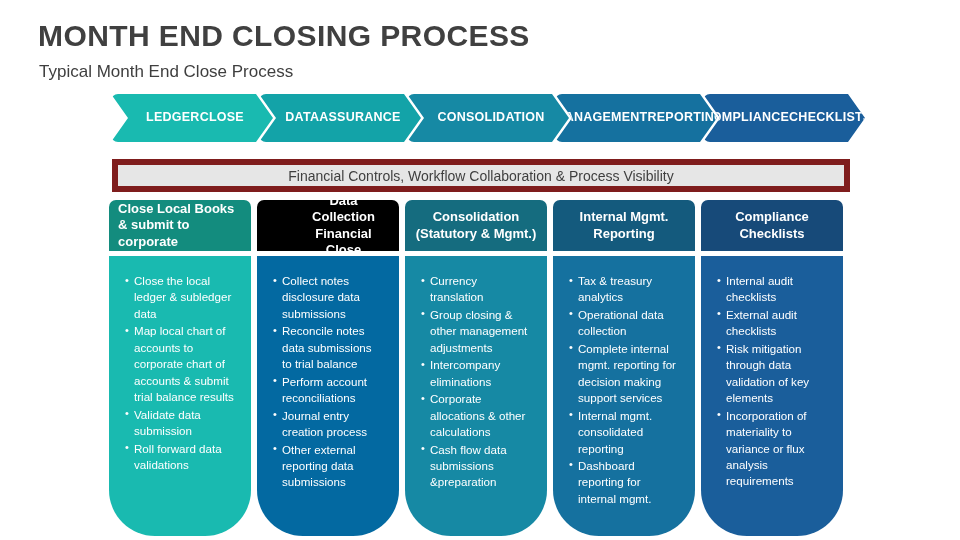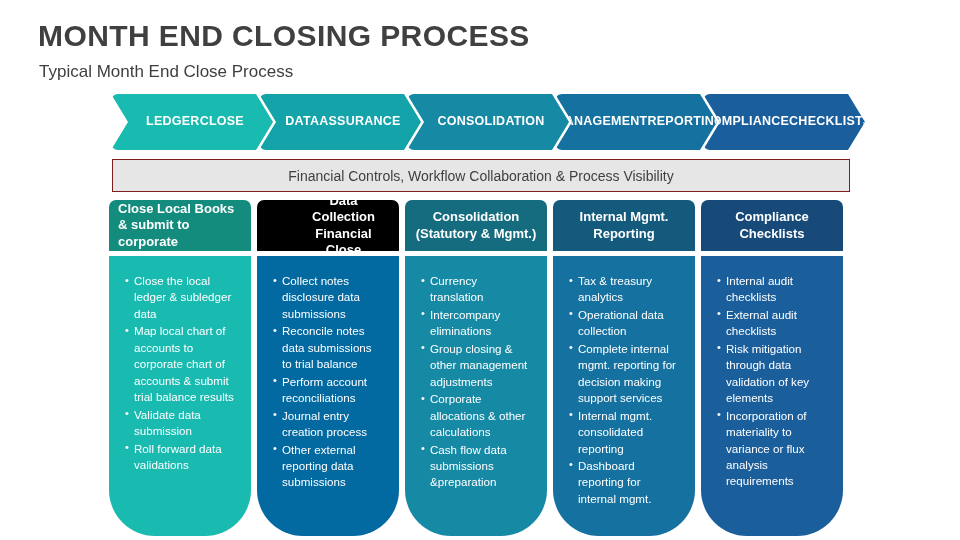--- a/index.html
+++ b/index.html
@@ -18,39 +18,39 @@
   }
   .subtitle{
     position:absolute;left:39px;top:62px;
     font-size:17px;font-weight:normal;color:#3f3f3f;
     line-height:1.2;
   }
 
   
   .chev-band{position:absolute;left:111px;top:94px;width:740px;height:56px;}
   .chev{
-    position:absolute;top:0;height:56px;
+    position:absolute;top:0;height:48px;
     display:flex;align-items:center;justify-content:center;
     color:#ffffff;font-size:12.5px;font-weight:bold;
     text-align:center;line-height:1.22;letter-spacing:0.25px;
     box-sizing:border-box;padding:0 14px 0 20px;
     -webkit-clip-path:polygon(0 0, calc(100% - 17px) 0, 100% 50%, calc(100% - 17px) 100%, 0 100%, 17px 50%);
     clip-path:polygon(0 0, calc(100% - 17px) 0, 100% 50%, calc(100% - 17px) 100%, 0 100%, 17px 50%);
     border-radius:7px;
   }
   .chev.c0{left:0px;width:162px;}
   .chev.c1{left:148px;width:162px;}
   .chev.c2{left:296px;width:162px;}
   .chev.c3{left:444px;width:162px;}
   .chev.c4{left:592px;width:162px;}
 
   
   .ribbon{
     position:absolute;left:112px;top:159px;width:738px;height:33px;
-    background:#e6e6e6;border:1px solid #7f1d1d;box-sizing:border-box;
+    background:#e6e6e6;border:6px solid #7f1d1d;box-sizing:border-box;
     display:flex;align-items:center;justify-content:center;
     font-size:14px;color:#3f3f3f;
   }
 
   
   .cols{position:absolute;left:109px;top:200px;width:744px;height:336px;}
   .col{position:absolute;top:0;width:142px;height:336px;}
   .col.k0{left:0px;border-radius:24px;}
   .col.k1{left:148px;}
   .col.k2{left:296px;}
@@ -139,22 +139,22 @@
             <li>Journal entry creation process</li>
             <li>Other external reporting data submissions</li>
           </ul>
       </div>
     </div>
     <div class="col k2">
       <div class="col-head" style="background: rgb(21, 108, 127);">Consolidation (Statutory &amp; Mgmt.)</div>
       <div class="col-body" style="background: rgb(22, 137, 164);">
         <ul class="bullets">
             <li>Currency translation</li>
+            <li>Group closing &amp; other management adjustments</li>
             <li>Intercompany eliminations</li>
-            <li>Group closing &amp; other management adjustments</li>
             <li>Corporate allocations &amp; other calculations</li>
             <li>Cash flow data submissions &amp;preparation</li>
           </ul>
       </div>
     </div>
     <div class="col k3">
       <div class="col-head" style="background: rgb(20, 90, 125);">Internal Mgmt. Reporting</div>
       <div class="col-body" style="background: rgb(21, 113, 159);">
         <ul class="bullets">
             <li>Tax &amp; treasury analytics</li>

